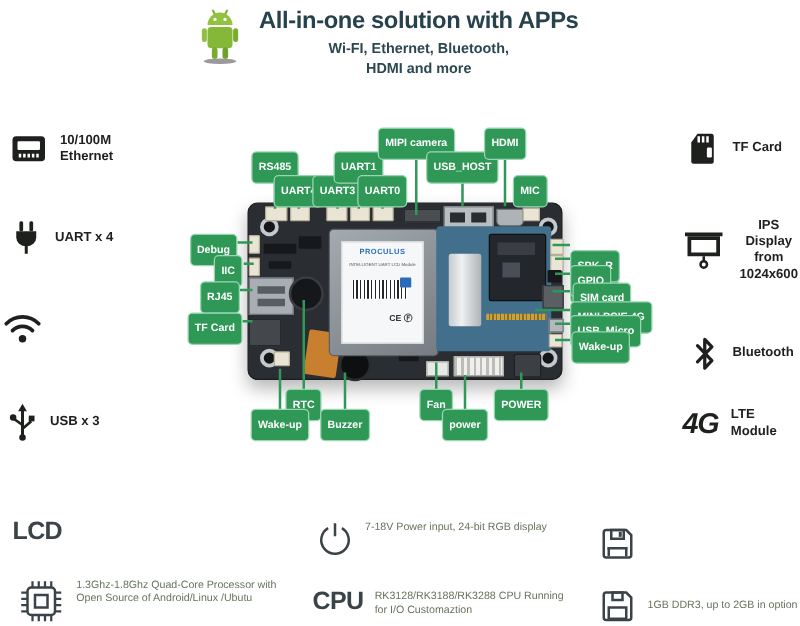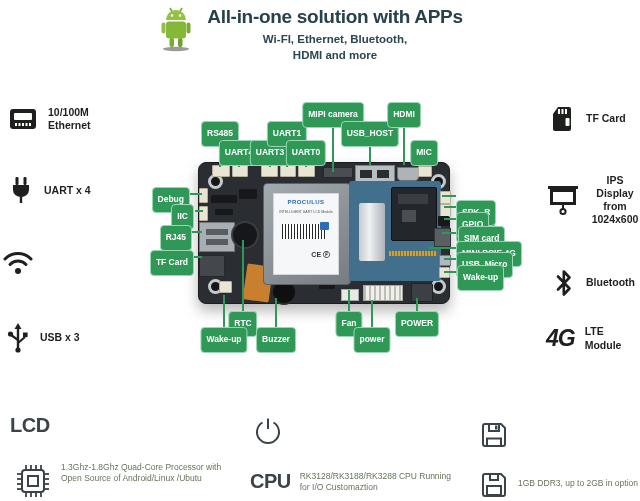--- a/index.html
+++ b/index.html
@@ -324,20 +324,21 @@
       </g>
     </svg>
     <div class="btext" style="width:178px;">1.3Ghz-1.8Ghz Quad-Core Processor with Open Source of Android/Linux /Ubutu</div>
   </div>
 
   <div class="bitem" style="left:253px;top:416px;">
     <svg width="30" height="30" viewBox="0 0 30 30">
       <path d="M9.5,6.5 a11,11 0 1 0 11,0" fill="none" stroke="#3a4348" stroke-width="2"></path>
       <line x1="15" y1="2.5" x2="15" y2="13" stroke="#3a4348" stroke-width="2"></line>
     </svg>
+    <div class="btext" style="width:150px;">7-18V Power input, 24-bit RGB display</div>
   </div>
 
   <div class="bitem" style="left:250px;top:471px;">
     <div class="big-ltr">CPU</div>
     <div class="btext" style="width:160px;">RK3128/RK3188/RK3288 CPU Running for I/O Customaztion</div>
   </div>
 
   <div class="bitem" style="left:479px;top:420px;">
     <svg width="30" height="30" viewBox="0 0 30 30">
       <path d="M4,6 a2,2 0 0 1 2,-2 h16 l4,4 v16 a2,2 0 0 1 -2,2 h-18 a2,2 0 0 1 -2,-2 z" fill="none" stroke="#3a4348" stroke-width="2"></path>

